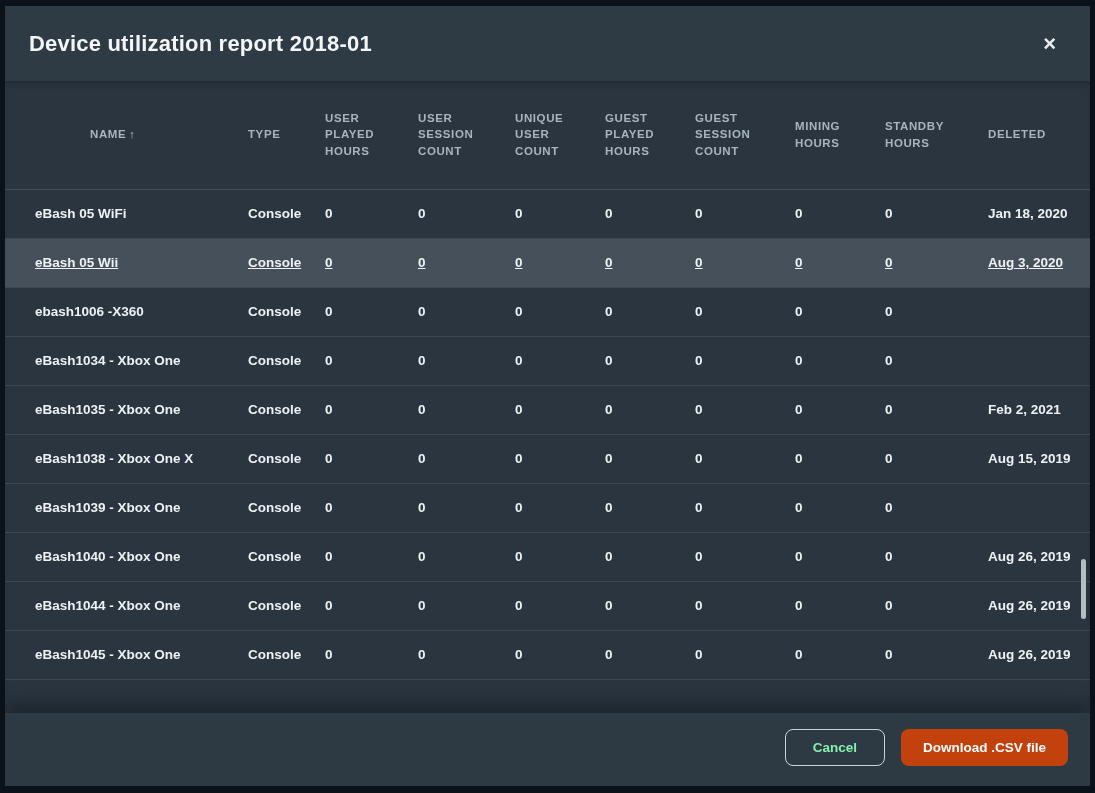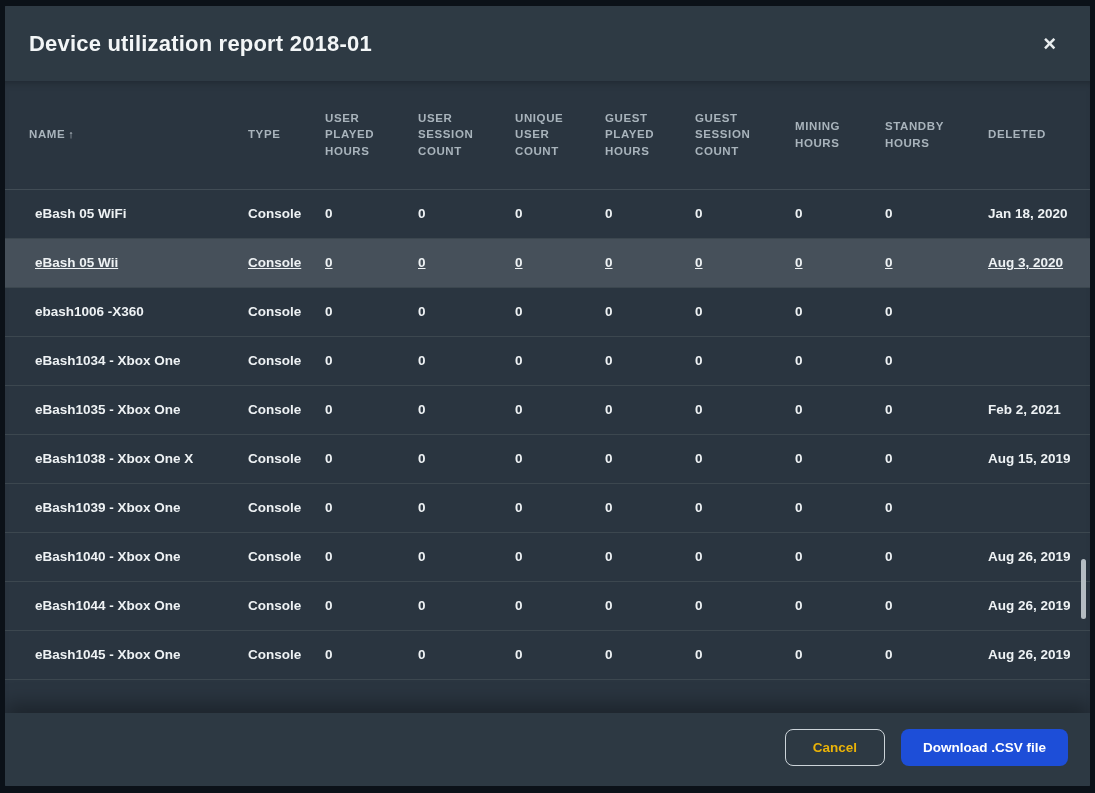--- a/index.html
+++ b/index.html
@@ -76,21 +76,21 @@
     text-align: left;
     color: #a9b4bc;
     font-size: 11.5px;
     font-weight: 700;
     letter-spacing: 0.6px;
     line-height: 1.45;
     padding: 0 10px 0 0;
     border-bottom: 1px solid #414c55;
     cursor: pointer;
   }
-  thead th:first-child { padding-left: 24px; }
+  thead th:first-child { padding-left: 85px; }
   .sort-arrow { font-size: 11px; margin-left: 3px; color: #bcc6cd; }
   tbody td {
     height: 49px;
     color: #eef2f4;
     font-size: 13.5px;
     font-weight: 700;
     padding: 0 10px 0 0;
     border-bottom: 1px solid #3c474f;
     white-space: nowrap;
     overflow: hidden;
@@ -132,26 +132,26 @@
     font-size: 13.5px;
     font-weight: 700;
     cursor: pointer;
     display: inline-flex;
     align-items: center;
     justify-content: center;
   }
   .btn-cancel {
     background: transparent;
     border: 1.5px solid #ccd4d9;
-    color: #eab308;
+    color: #86efac;
     padding: 0 27px;
     text-align: center;
   }
   .btn-download {
-    background: #1d4ed8;
+    background: #c2410c;
     border: none;
     color: #ffffff;
     padding: 0 22px;
   }
 </style>
 </head>
 <body>
 
 <div class="modal">
 

